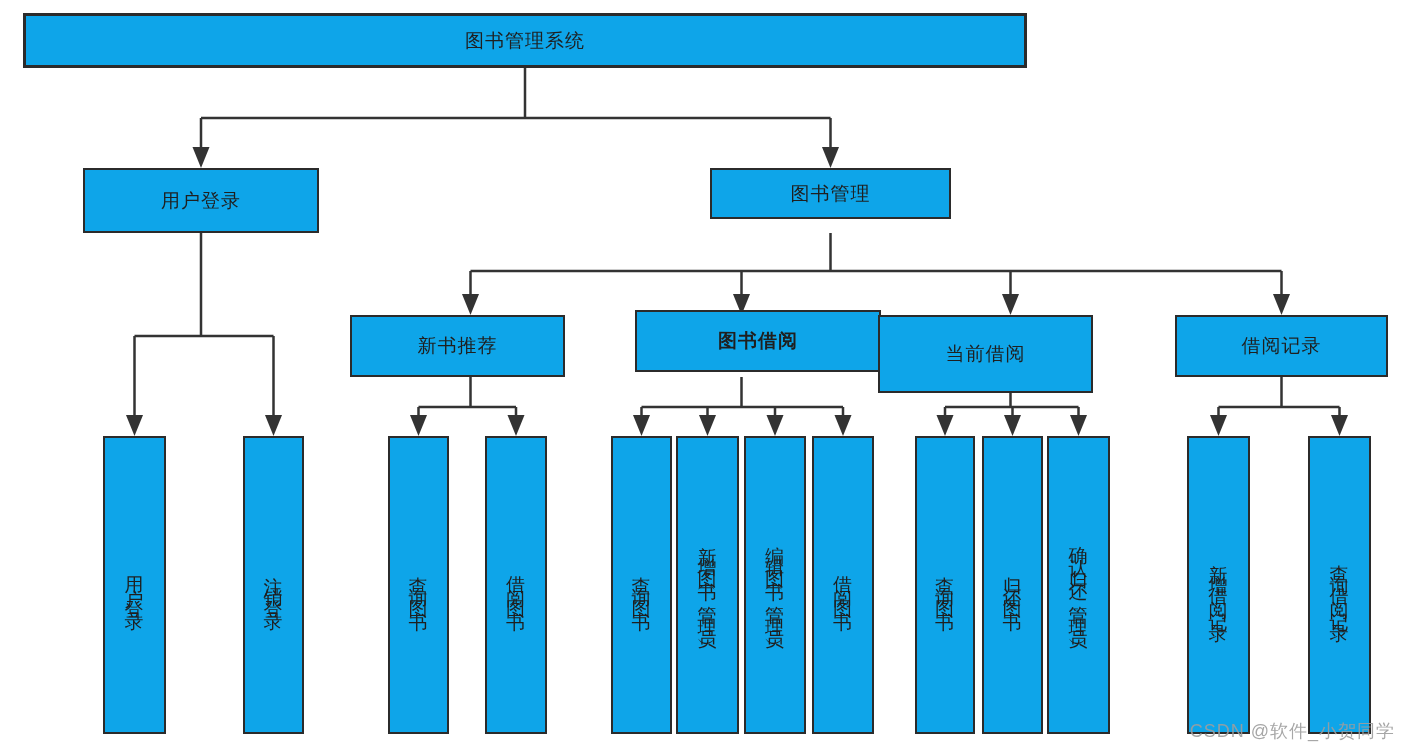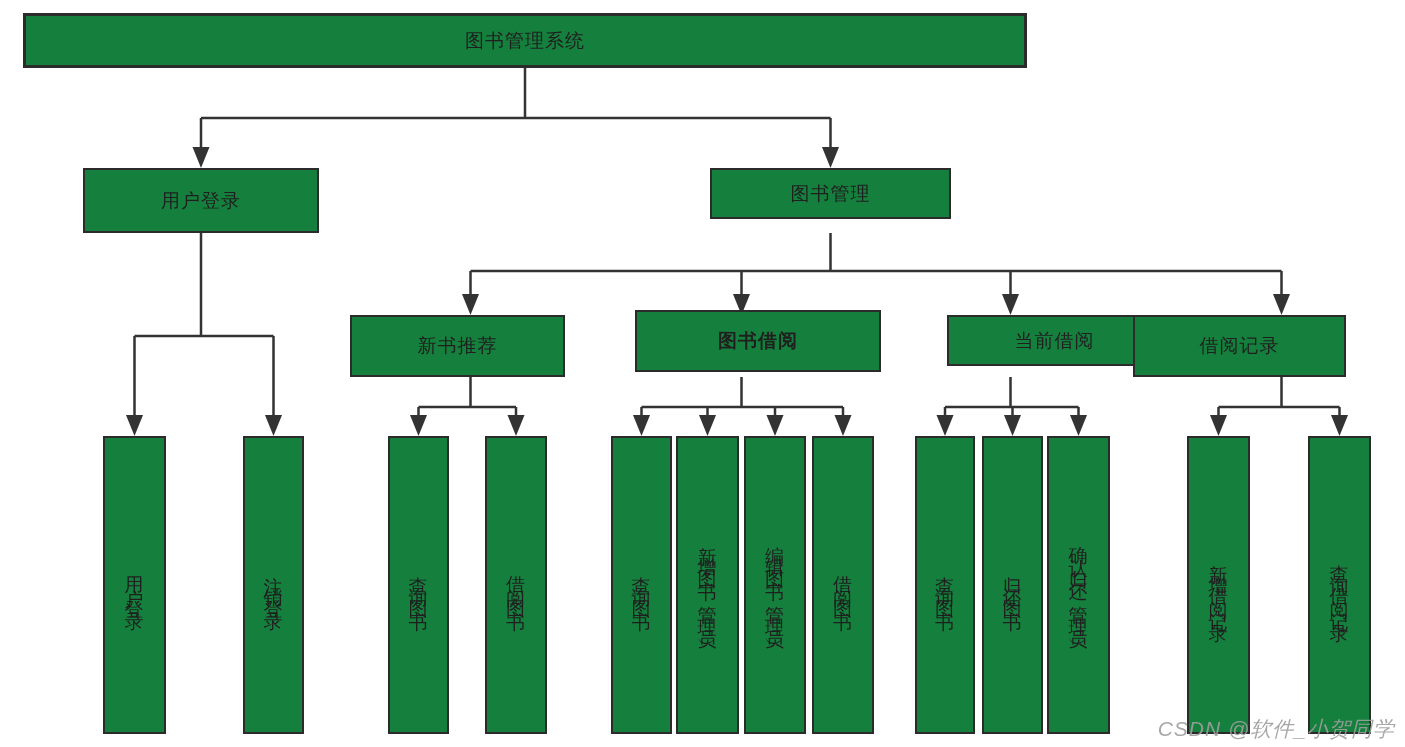--- a/index.html
+++ b/index.html
@@ -12,21 +12,21 @@
     overflow: hidden;
   }
   .connectors {
     position: absolute;
     left: 0; top: 0;
     width: 1405px; height: 747px;
     z-index: 1;
   }
   .node {
     position: absolute;
-    background: #15803d;
+    background: #0ea5e9;
     border: 2.5px solid #2b2b2b;
     box-sizing: border-box;
     display: flex;
     align-items: center;
     justify-content: center;
     color: #1f1f1f;
     z-index: 2;
   }
   .node.root { border-width: 3px; }
   .h-label {
@@ -37,27 +37,26 @@
   .v-label {
     writing-mode: vertical-rl;
     font-size: 19px;
     letter-spacing: 12px;
     line-height: 1;
   }
   .watermark {
     position: absolute;
     right: 10px;
     bottom: 4px;
-    font-size: 21px;
+    font-size: 18px;
     color: #9e9e9e;
     opacity: 0.9;
     z-index: 5;
     letter-spacing: 1px;
     white-space: nowrap;
-    font-style: italic;
   }
 </style>
 </head>
 <body>
 
 <div class="canvas">
 
   <svg class="connectors" viewBox="0 0 1405 747" xmlns="http://www.w3.org/2000/svg">
     <g stroke="#333333" stroke-width="2.5" fill="none">
 
@@ -108,24 +107,24 @@
   <div class="node" style="left:710px; top:168px; width:241px; height:51px;">
     <span class="h-label">图书管理</span>
   </div>
 
   <div class="node" style="left:350px; top:315px; width:215px; height:62px;">
     <span class="h-label">新书推荐</span>
   </div>
   <div class="node" style="left:635px; top:310px; width:246px; height:62px;font-weight:bold;">
     <span class="h-label">图书借阅</span>
   </div>
-  <div class="node" style="left:947px; top:315px; width:215px; height:51px;">
+  <div class="node" style="left:878px; top:315px; width:215px; height:78px;">
     <span class="h-label">当前借阅</span>
   </div>
-  <div class="node" style="left:1133px; top:315px; width:213px; height:62px;">
+  <div class="node" style="left:1175px; top:315px; width:213px; height:62px;">
     <span class="h-label">借阅记录</span>
   </div>
 
   <div class="node" style="left:103px; top:436px; width:63px; height:298px;">
     <span class="v-label">用户登录</span>
   </div>
   <div class="node" style="left:243px; top:436px; width:61px; height:298px;">
     <span class="v-label">注销登录</span>
   </div>
 

